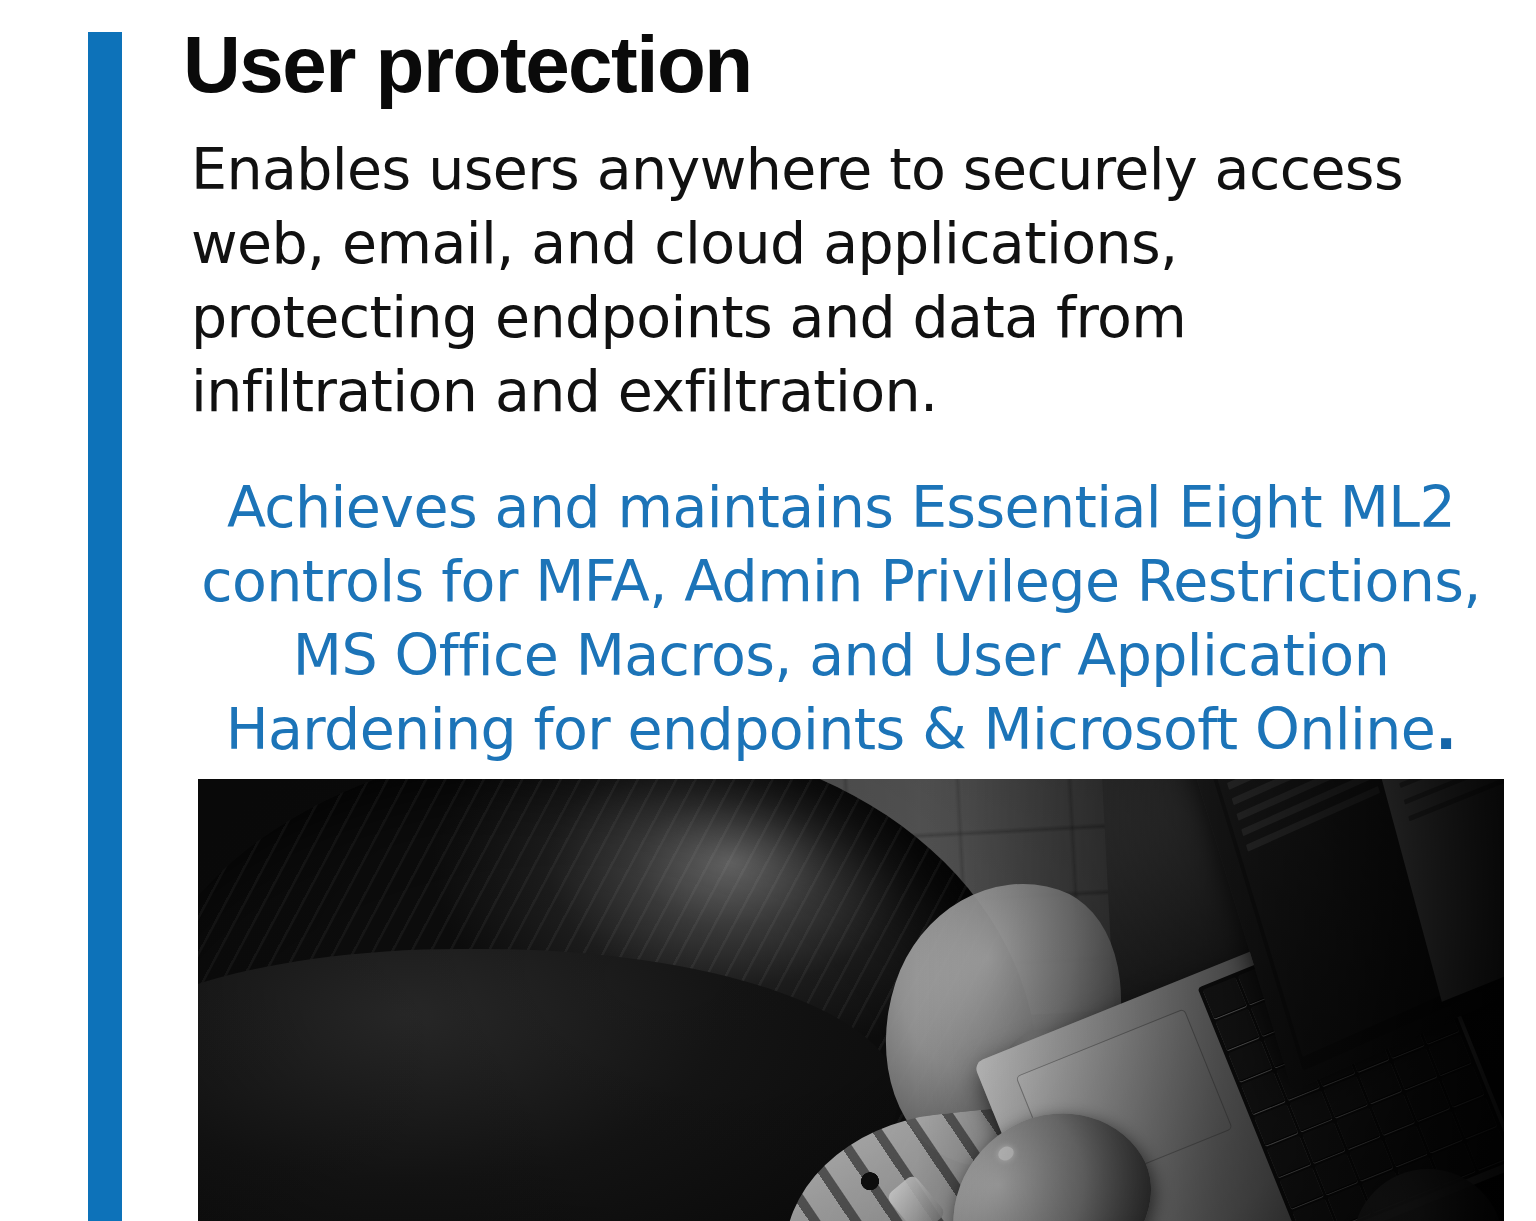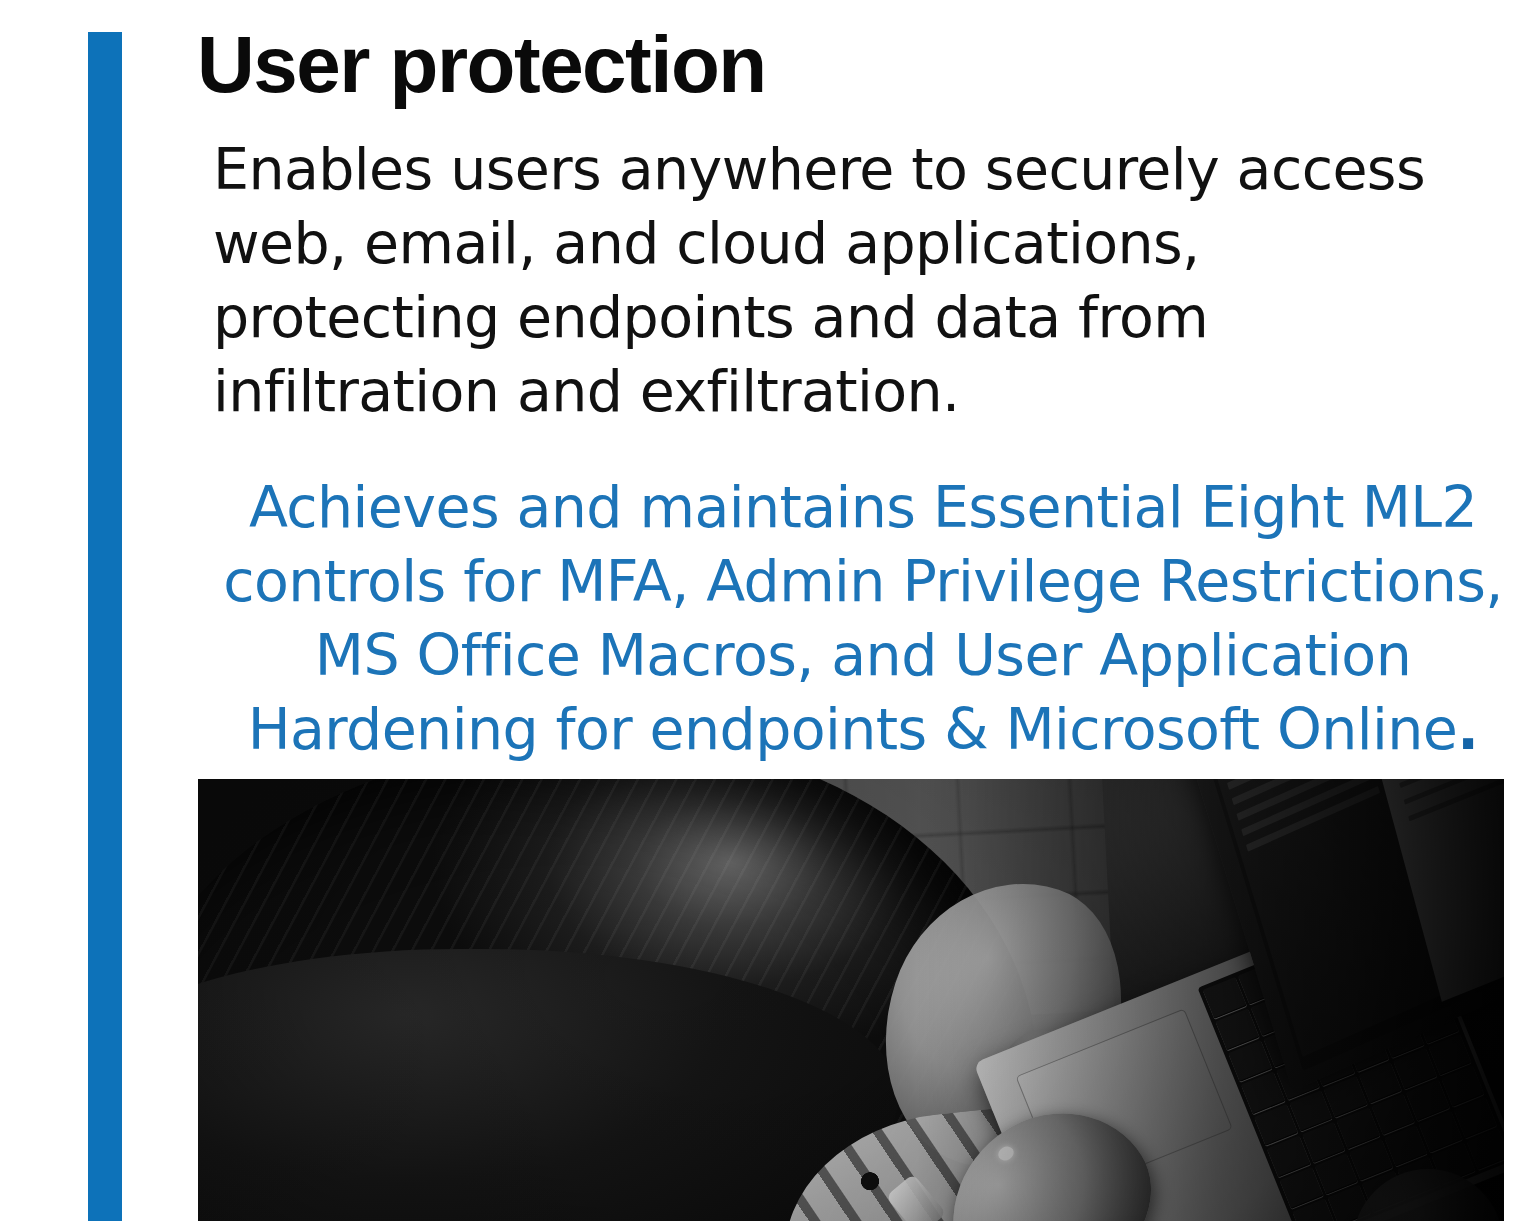--- a/index.html
+++ b/index.html
@@ -28,40 +28,40 @@
     left: 88px;
     top: 32px;
     width: 34px;
     height: 1189px;
     background: #0d72b9;
   }
 
   
   .content {
     position: absolute;
-    left: 197px;
+    left: 183px;
     top: 0;
     width: 1310px;
   }
 
   .page-title {
     margin: 0;
     padding: 0;
     font-family: "Liberation Sans", sans-serif;
     font-weight: 700;
     font-size: 80px;
     line-height: 96px;
     letter-spacing: -1.5px;
     color: #0a0a0a;
     padding-top: 17px;
     white-space: nowrap;
   }
 
   .body-paragraph {
-    margin: 16px;
+    margin: 8px;
     padding: 0;
     font-family: "DejaVu Sans", sans-serif;
     font-weight: 400;
     font-size: 57px;
     line-height: 74px;
     letter-spacing: -0.6px;
     color: #111111;
     width: 1270px;
   }
 

